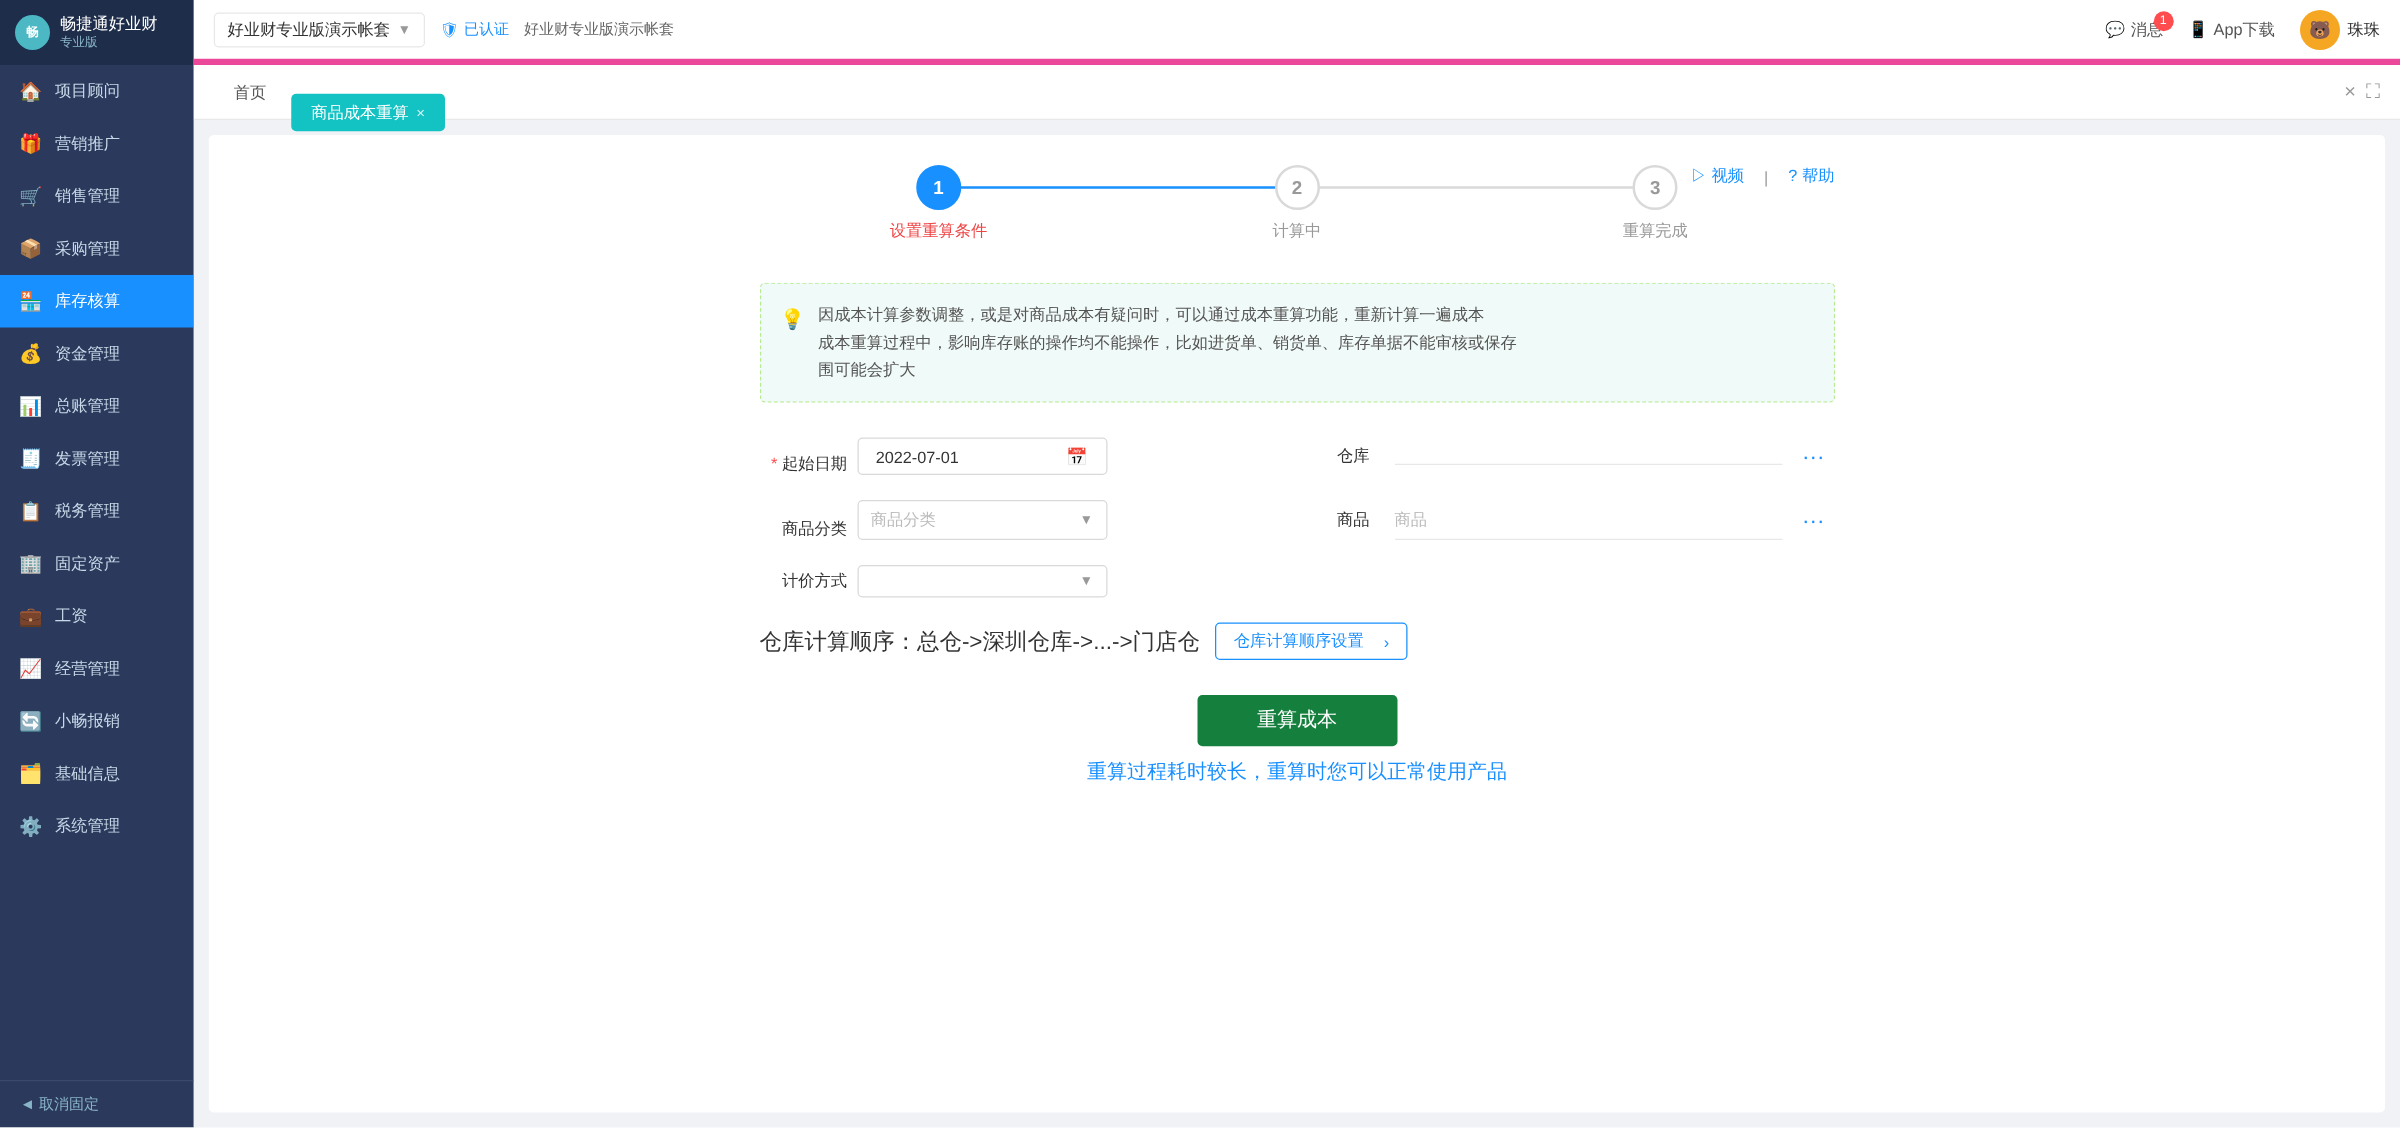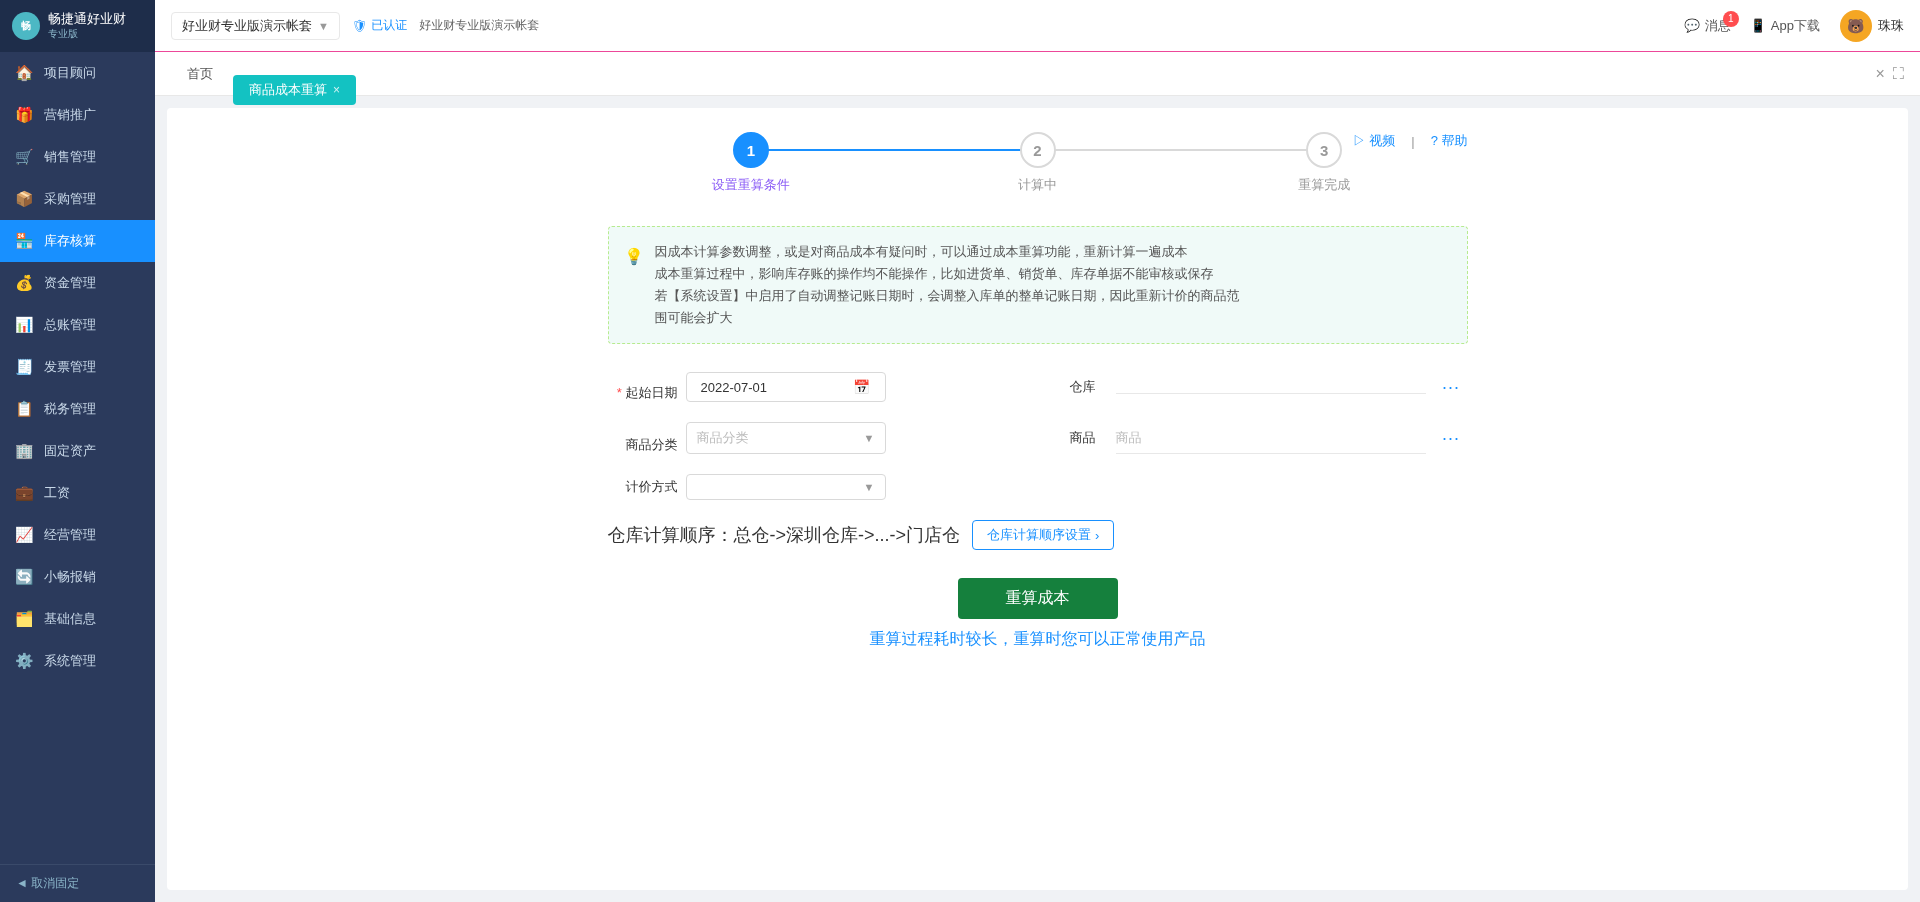--- a/index.html
+++ b/index.html
@@ -65,21 +65,21 @@
       overflow: hidden;
     }
 
     
     .topbar {
       background: white;
       height: 52px;
       display: flex;
       align-items: center;
       padding: 0 16px;
-      border-bottom: 1px solid #ec4899;
+      border-bottom: 5px solid #ec4899;
       gap: 12px;
       flex-shrink: 0;
     }
     .topbar-account {
       display: flex; align-items: center; gap: 6px;
       font-size: 13px; color: #333;
       border: 1px solid #e8e8e8;
       border-radius: 4px;
       padding: 4px 10px;
       cursor: pointer;
@@ -171,21 +171,21 @@
       width: 36px; height: 36px;
       border-radius: 50%;
       border: 2px solid #d9d9d9;
       display: flex; align-items: center; justify-content: center;
       font-size: 15px; font-weight: bold;
       background: white; color: #999;
       position: relative; z-index: 1;
     }
     .step-circle.active { background: #1890ff; border-color: #1890ff; color: white; }
     .step-label { margin-top: 8px; font-size: 13px; color: #999; }
-    .step-label.active { color: #8b5cf6; font-weight: 500; }
+    .step-label.active { color: #ef4444; font-weight: 500; }
     .step-line {
       position: absolute;
       top: 17px;
       left: 50%;
       right: -50%;
       height: 2px;
       background: #d9d9d9;
       z-index: 0;
     }
     .step-line.active { background: #1890ff; }
@@ -309,21 +309,21 @@
     }
     .warehouse-label { font-size: 18px; color: #333; }
     .warehouse-order-btn {
       border: 1px solid #1890ff;
       border-radius: 4px;
       padding: 5px 14px;
       font-size: 13px;
       color: #1890ff;
       background: white;
       cursor: pointer;
-      display: flex; align-items: center; gap: 4px;
+      display: flex; align-items: center; gap: 16px;
     }
 
     
     .recalc-section {
       text-align: center;
       margin-top: 10px;
     }
     .recalc-btn {
       background: #15803d;
       color: white;
@@ -494,21 +494,20 @@
           <span>帮助</span>
         </span>
       </div>
     </div>
 
     <div class="info-box">
       <span class="info-icon">💡</span>
       <div>
         <div>因成本计算参数调整，或是对商品成本有疑问时，可以通过成本重算功能，重新计算一遍成本</div>
         <div>成本重算过程中，影响库存账的操作均不能操作，比如进货单、销货单、库存单据不能审核或保存</div>
-        <div>若【系统设置】中启用了自动调整记账日期时，会调整入库单的整单记账日期，因此重新计价的商品范</div>
         <div>围可能会扩大</div>
       </div>
     </div>
 
     <div class="form-section">
 
       <div class="form-row">
         <div class="form-group">
           <div class="form-label">
             <span style="color:#ff4d4f;">*</span>

